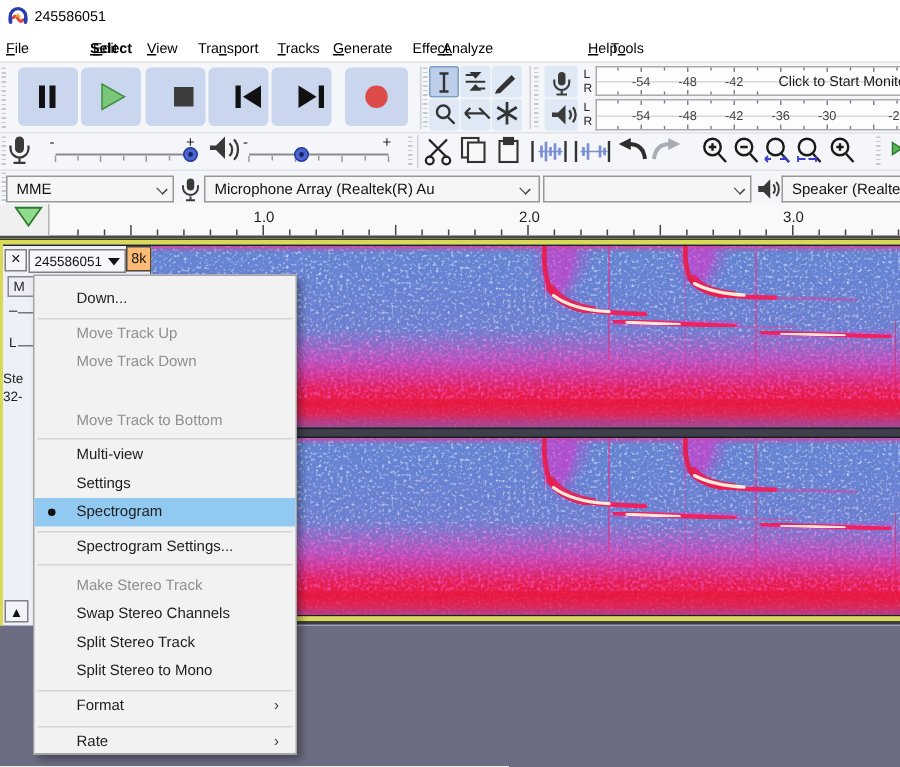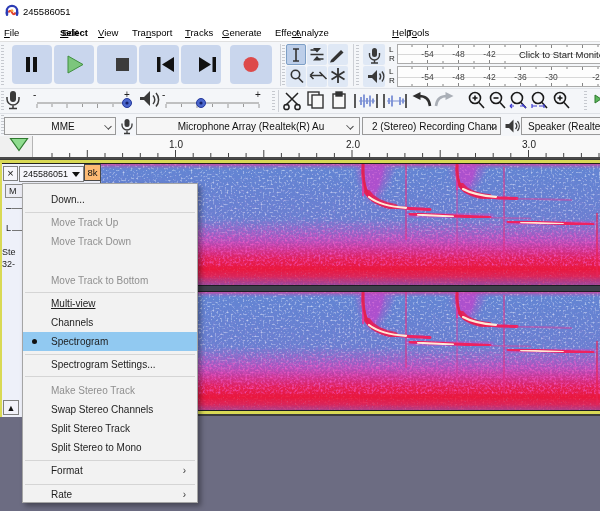--- a/index.html
+++ b/index.html
@@ -2,21 +2,21 @@
 <html><head>
 <meta charset="utf-8">
 <style>
 html,body{margin:0;padding:0;}
 body{font-family:"Liberation Sans",sans-serif;}
 #win{position:relative;width:600px;height:511px;background:#fff;overflow:hidden;}
 #win *{position:absolute;box-sizing:border-box;}
 #win u,#win text,#win tspan{position:static;}
 .tbtn{background:#c9d6ed;border-radius:4px;}
 .toolbtn{background:#dfe8f5;border-radius:2px;}
-.combo{background:#f6f6f6;border:1px solid #999;color:#111;font-size:10px;line-height:16px;white-space:nowrap;overflow:hidden;text-align:center;}
+.combo{background:#f6f6f6;border:1px solid #999;color:#111;font-size:10px;line-height:16px;white-space:nowrap;overflow:hidden;}
 .combo .cv{position:absolute;right:4px;top:5px;width:6px;height:6px;border-right:1.5px solid #444;border-bottom:1.5px solid #444;transform:rotate(45deg) scale(1,0.8);}
 .mi{height:19px;line-height:19px;left:0;width:100%;padding-left:28px;font-size:10px;color:#1d1d1d;white-space:nowrap;}
 .mi.dis{color:#8f8f8f;}
 .msep{left:2px;right:2px;height:1px;background:#d5d5d5;}
 .marr{left:auto;right:11px;width:auto;padding:0;color:#3a3a3a;}
 </style>
 </head>
 <body>
 <div id="win">
 
@@ -224,21 +224,21 @@
 
     <div class="combo" style="left:4px;top:75px;width:112px;height:18px;"><span style="position:static;padding-left:6px;line-height:17px;display:inline-block;">MME</span><span class="cv"></span></div>
     <svg style="left:120px;top:76px;" width="14" height="17" viewBox="0 0 14 17">
       <g fill="#3a3a3a" stroke="#3a3a3a">
           <rect x="4.5" y="1" width="5" height="8" rx="2.5" stroke="none"></rect>
       <path d="M2 5.5 v1.5 a5 5 0 0 0 10 0 V5.5" fill="none" stroke-width="1.3"></path>
           <path d="M7 13 v2.5 M4 15.5 h6" fill="none" stroke-width="1.3"></path>
         </g>
     </svg>
     <div class="combo" style="left:136px;top:75px;width:224px;height:18px;"><span style="position:static;padding-left:6px;line-height:17px;display:inline-block;">Microphone Array (Realtek(R) Au</span><span class="cv" style="right:6px;"></span></div>
-    <div class="combo" style="left:362px;top:75px;width:139px;height:18px;"><span style="position:static;padding-left:6px;line-height:17px;display:inline-block;">2 (Stereo) Recording Chann</span><span class="cv"></span></div>
+    <div class="combo" style="left:362px;top:75px;width:139px;height:18px;"><span class="cv"></span></div>
     <svg style="left:504px;top:76px;" width="16" height="16" viewBox="0 0 16 16">
       <g fill="#3a3a3a" stroke="#3a3a3a">
           <path d="M1.5 6 h3.5 l4.5 -4.5 v13 L5 10 H1.5 Z" stroke="none"></path>
       <path d="M11.5 5 a4.5 4.5 0 0 1 0 6 M13.5 3.2 a7.5 7.5 0 0 1 0 9.6" fill="none" stroke-width="1.3"></path>
         </g>
     </svg>
     <div class="combo" style="left:521px;top:75px;width:79px;height:18px;border-right:none;"><span style="position:static;padding-left:6px;line-height:17px;display:inline-block;">Speaker (Realtek</span></div>
   </div>
 
   <div id="ruler" style="left:0;top:136px;width:600px;height:23px;background:#f9f9f9;border-bottom:2px solid #4a4a4a;">
@@ -414,22 +414,22 @@
 
   <div style="left:0;top:160px;width:2px;height:257px;background:#d9d955;"></div>
 
   <div id="menu" style="left:22px;top:183px;width:176px;height:320px;background:#f2f2f2;border:1px solid #a5a5a5;box-shadow:3px 3px 5px rgba(0,0,0,0.35);z-index:50;">
     <div class="mi" style="top:6px;">Down...</div>
     <div class="msep" style="top:28px;"></div>
     <div class="mi dis" style="top:28.5px;">Move Track Up</div>
     <div class="mi dis" style="top:48px;">Move Track Down</div>
     <div class="mi dis" style="top:86.5px;">Move Track to Bottom</div>
     <div class="msep" style="top:108px;"></div>
-    <div class="mi" style="top:110px;text-decoration:underline;">Multi-view</div>
-    <div class="mi" style="top:129px;">Channels</div>
+    <div class="mi" style="top:110px;">Multi-view</div>
+    <div class="mi" style="top:129px;">Settings</div>
     <div class="mi" style="top:148px;background:#91c9f1;">Spectrogram</div>
     <div style="left:9px;top:155px;width:5px;height:5px;border-radius:50%;background:#111;"></div>
     <div class="msep" style="top:169.5px;"></div>
     <div class="mi" style="top:171px;">Spectrogram Settings...</div>
     <div class="msep" style="top:191.5px;"></div>
     <div class="mi dis" style="top:197px;">Make Stereo Track</div>
     <div class="mi" style="top:216px;">Swap Stereo Channels</div>
     <div class="mi" style="top:235px;">Split Stereo Track</div>
     <div class="mi" style="top:253.5px;">Split Stereo to Mono</div>
     <div class="msep" style="top:275.5px;"></div>

